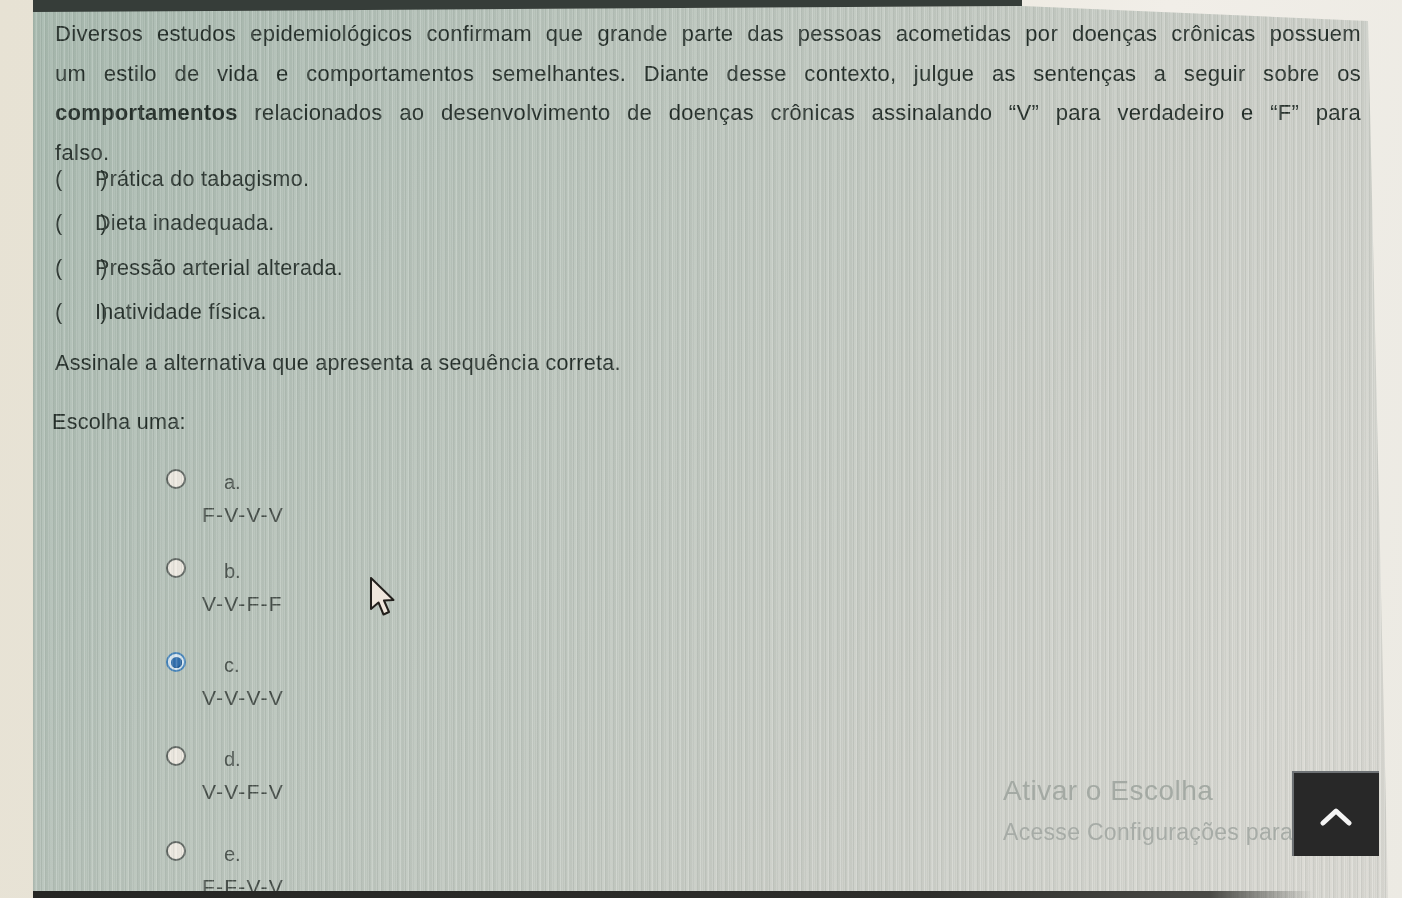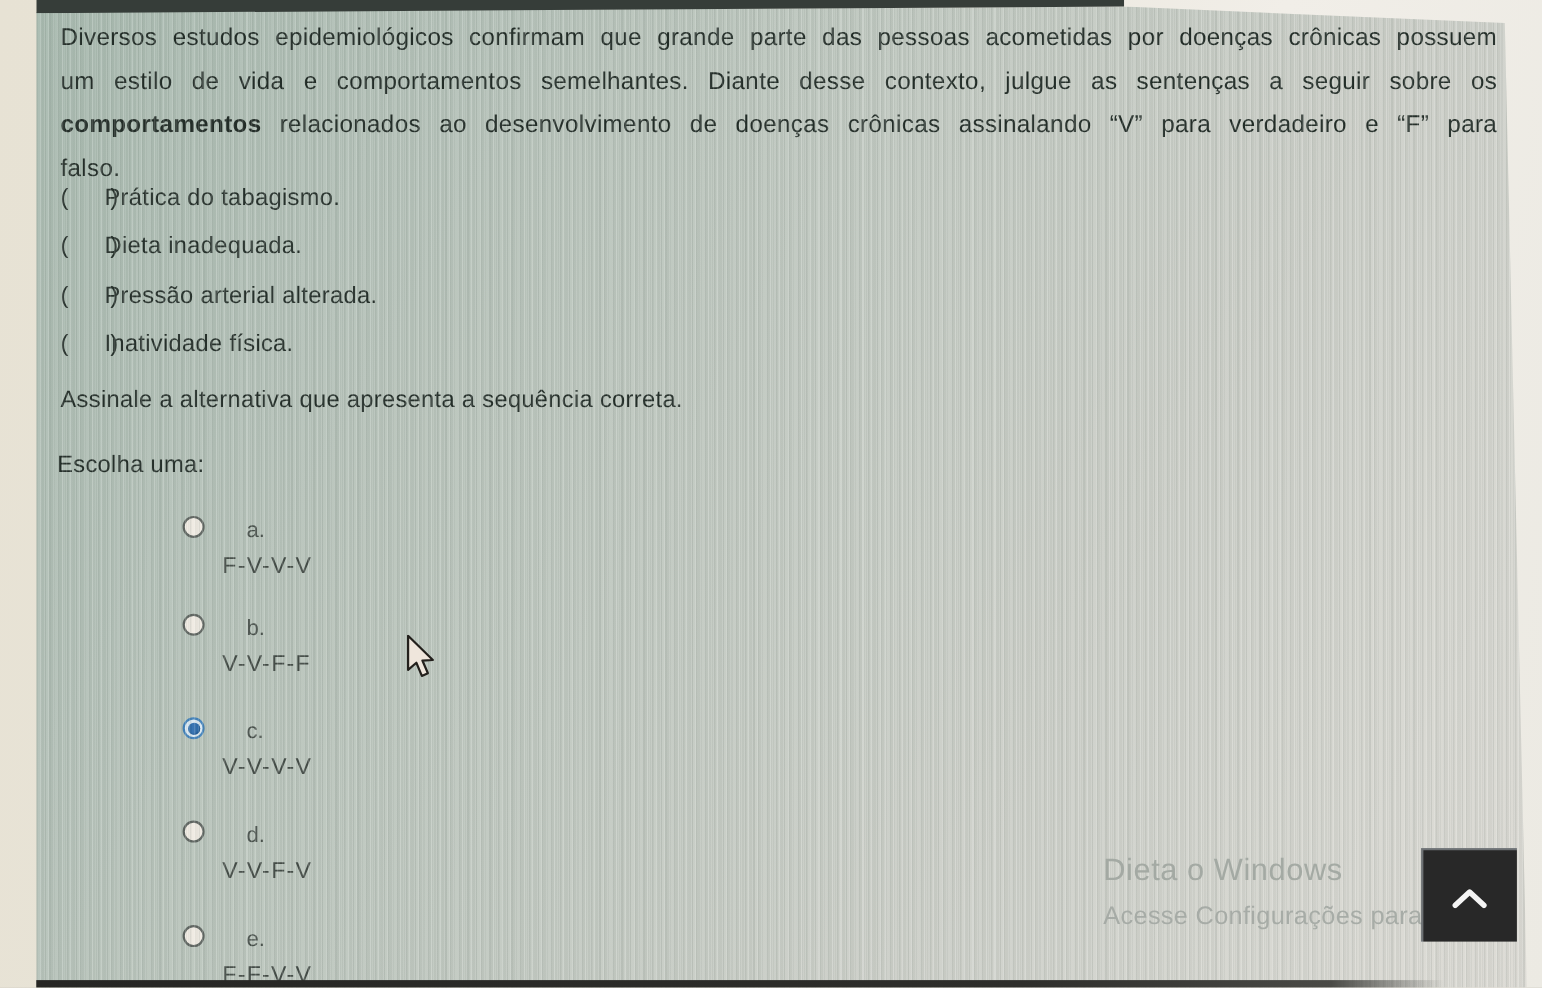--- a/index.html
+++ b/index.html
@@ -122,21 +122,21 @@
       <span class="sequence">V-V-F-V</span>
     </div>
     <div class="option" style="top:841px">
       <span class="radio"></span>
       <span class="letter">e.</span>
       <span class="sequence">F-F-V-V</span>
     </div>
 
     <div class="scanlines"></div>
 
-    <div class="txt" id="watermark-line1">Dieta o Windows</div>
+    <div class="txt" id="watermark-line1">Ativar o Escolha</div>
     <div class="txt" id="watermark-line2">Acesse Configurações para ativar o</div>
   </div>
 
   <div id="bezel-top"></div>
   <div id="bezel-bottom"></div>
 
   <button id="scroll-top-button">
     <svg width="32" height="18" viewBox="0 0 32 18">
       <polyline points="3,15 16,3 29,15" fill="none" stroke="#f4f4f4" stroke-width="5" stroke-linecap="round" stroke-linejoin="round"></polyline>
     </svg>

